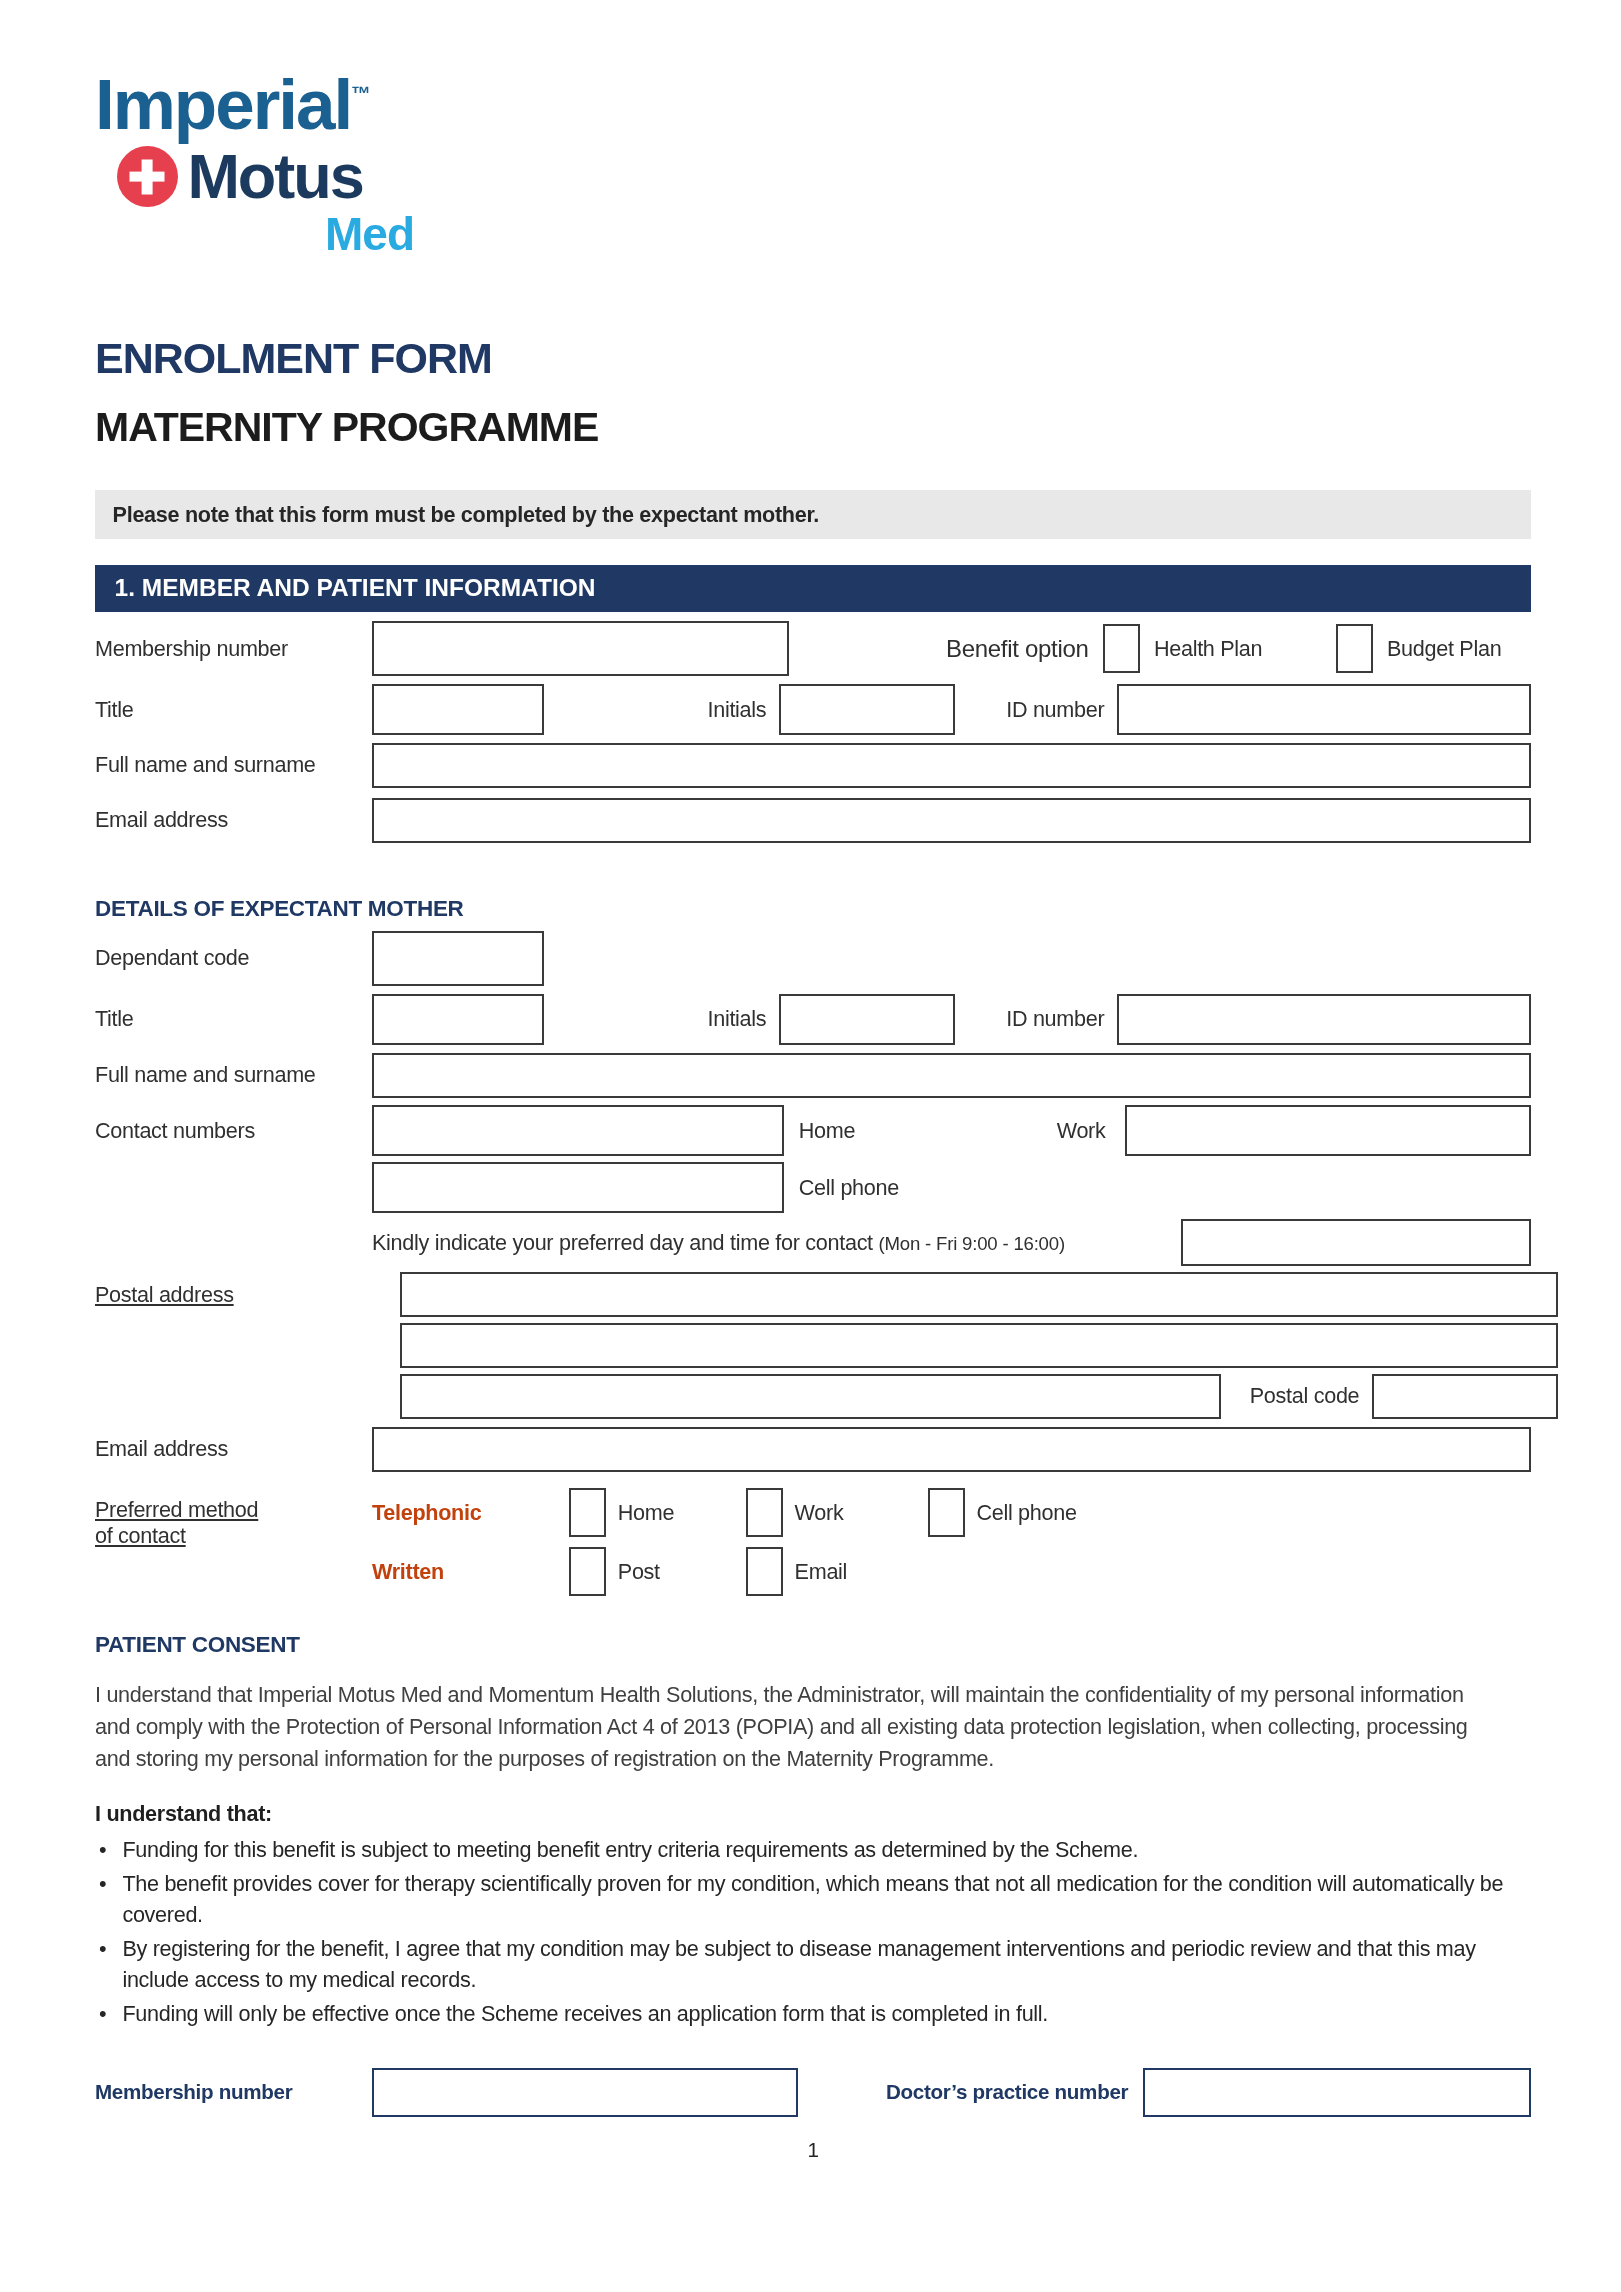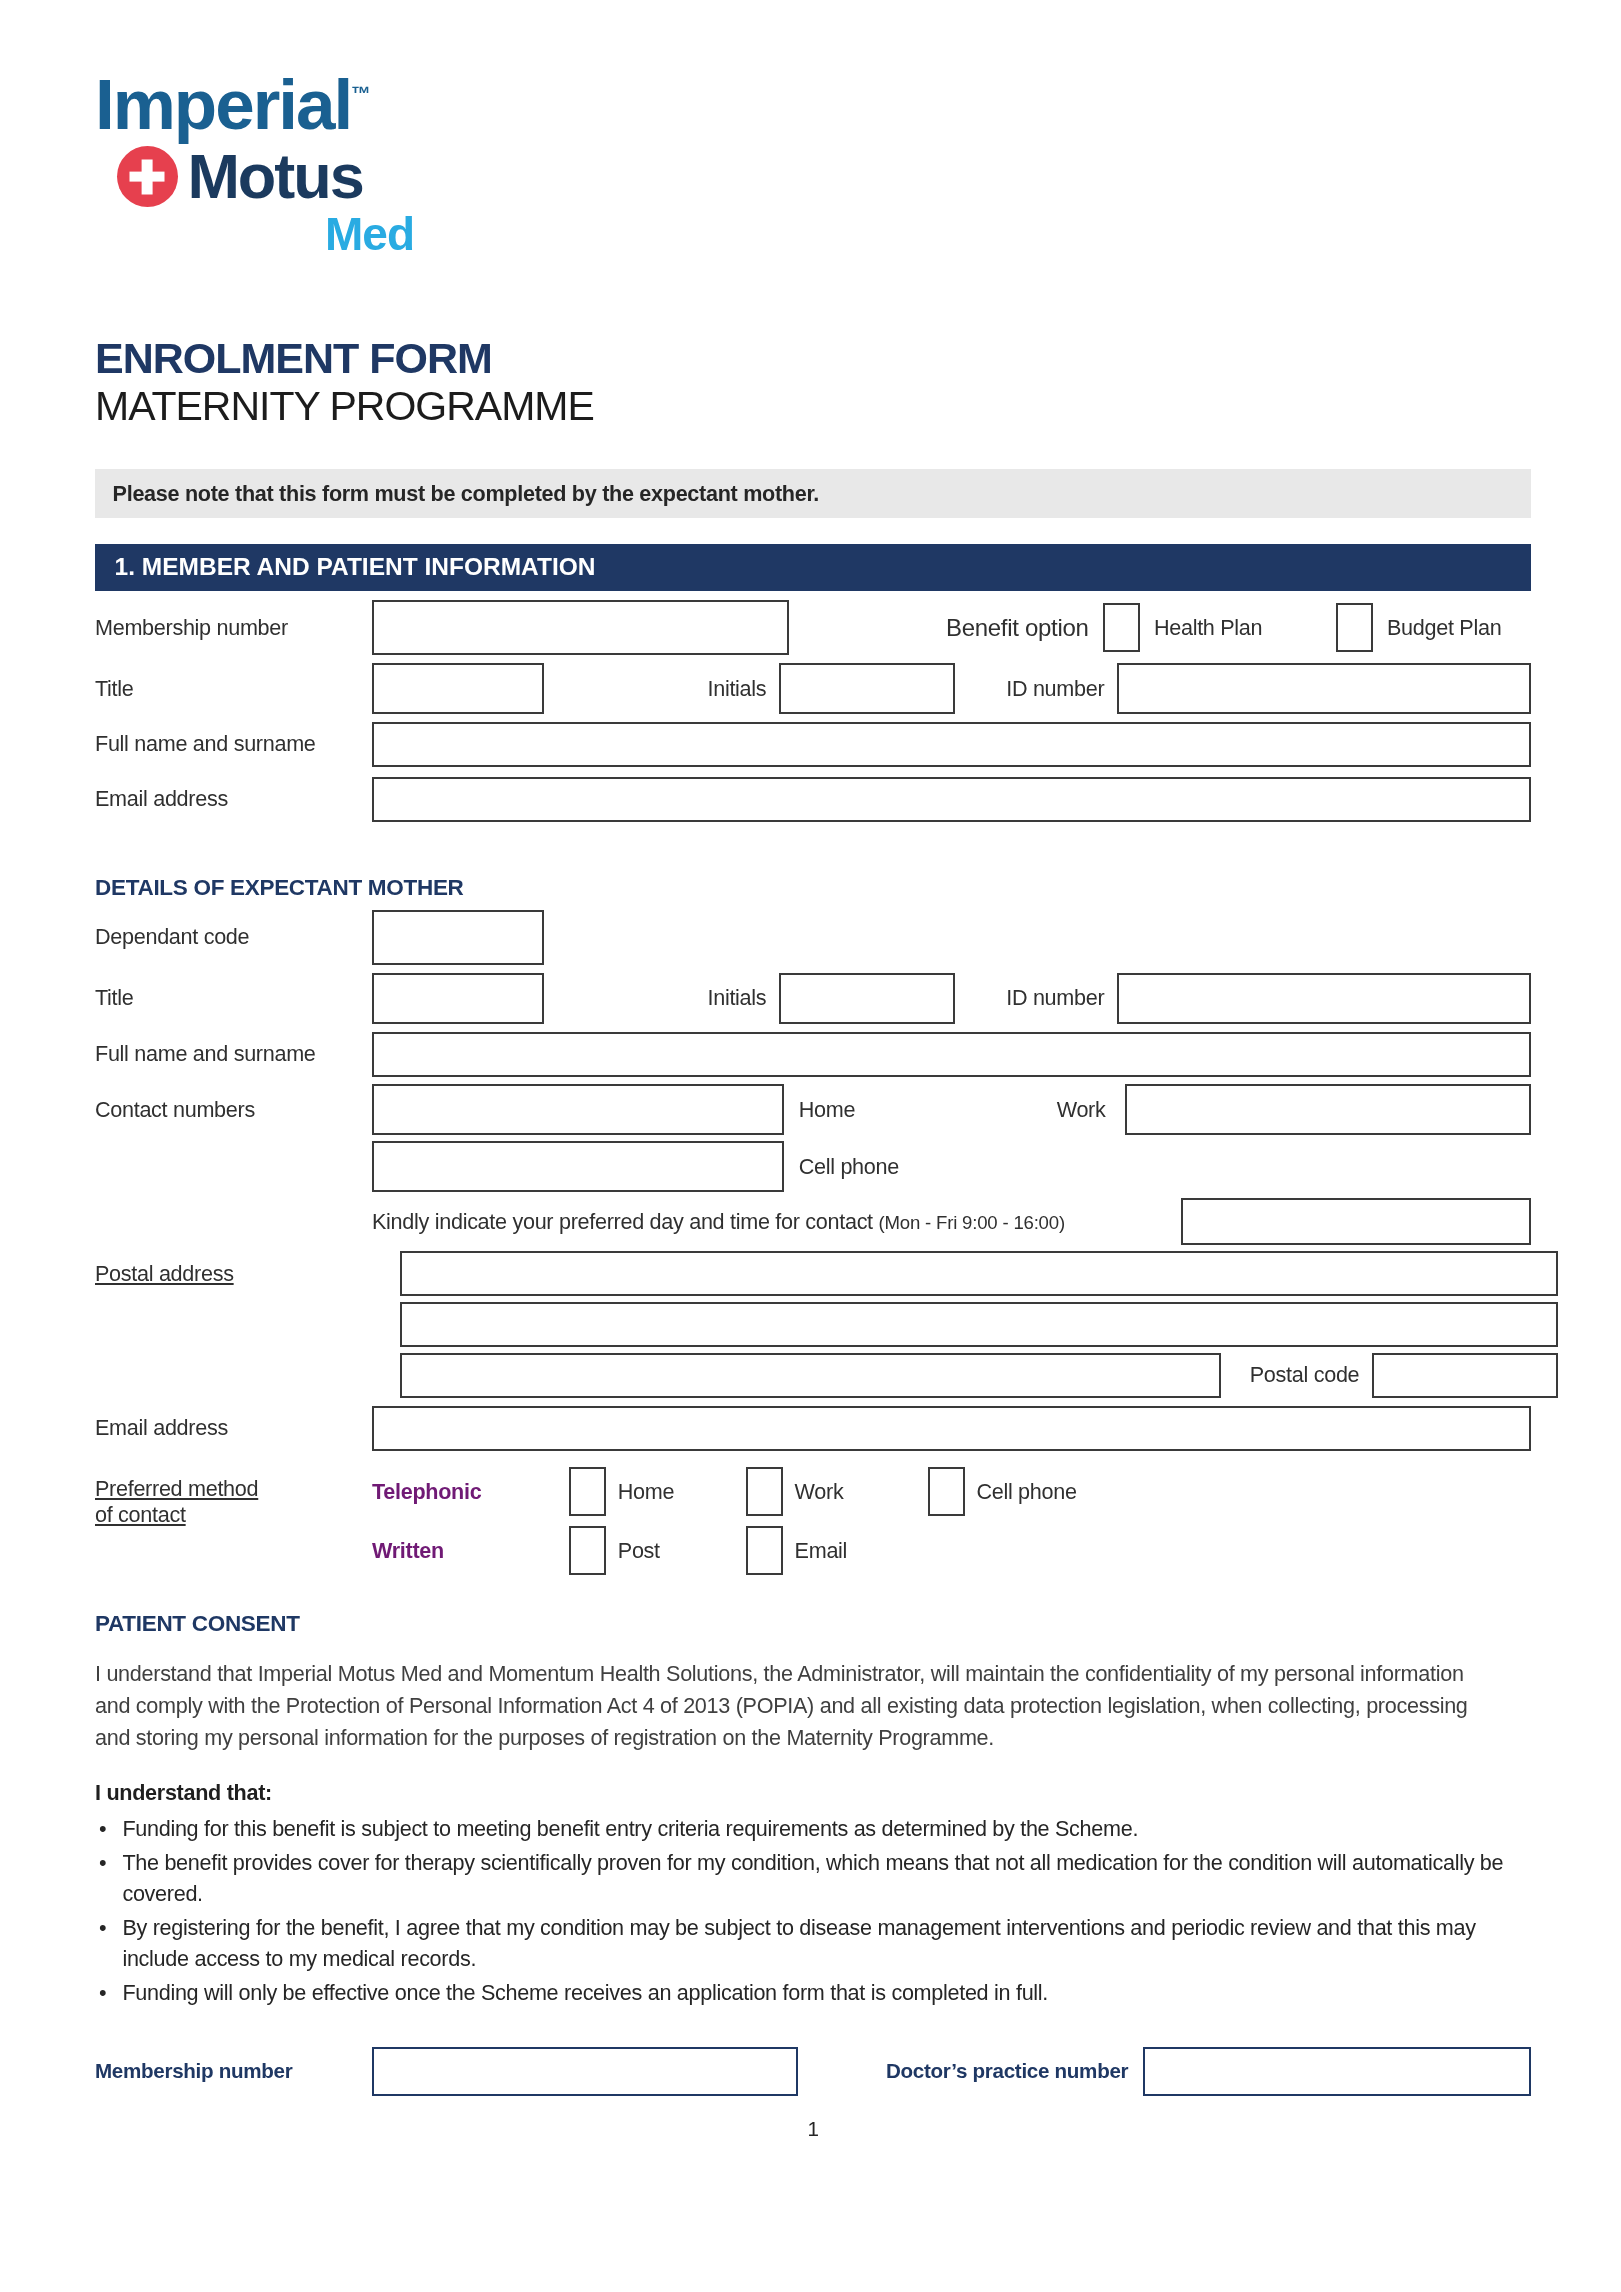--- a/index.html
+++ b/index.html
@@ -22,21 +22,21 @@
   .logo-l2 { margin-top:2px; height:65px; display:flex; align-items:center; }
   .cross-badge { position:relative; width:61px; height:61px; border-radius:50%; background:#E6404E; margin-left:21.6px; margin-right:9.8px; flex-shrink:0; }
   .cross-badge::before { content:""; position:absolute; left:50%; top:50%; width:35px; height:10.8px; background:#fff; transform:translate(-50%,-50%); }
   .cross-badge::after  { content:""; position:absolute; left:50%; top:50%; width:10.8px; height:35px; background:#fff; transform:translate(-50%,-50%); }
   .logo-motus { font-size:63px; font-weight:bold; color:#1B3A5E; letter-spacing:-2px; }
   .logo-l3 { margin-top:2px; height:47px; padding-left:230px; }
   .logo-med { font-size:46px; font-weight:bold; color:#29ABE2; letter-spacing:-1px; }
 
   
   .form-title { margin-top:78px; font-size:43px; line-height:45px; font-weight:bold; color:#1F3864; letter-spacing:-1px; }
-  .form-subtitle { margin-top:4px; font-size:41px; line-height:43px; font-weight:normal; color:#1c1c1c; letter-spacing:-1px; }
+  .form-subtitle { margin-top:25px; font-size:41px; line-height:43px; font-weight:bold; color:#1c1c1c; letter-spacing:-1px; }
 
   .notice-bar { margin-top:41px; height:49px; background:#E8E8E8; display:flex; align-items:center; padding-left:17.6px;
                 font-size:21.6px; font-weight:bold; color:#262626; }
   .block-letters { margin-top:41px; font-size:21.6px; line-height:25.5px; font-weight:bold; color:#1f1f1f; }
 
   .section-bar { margin-top:25.5px; height:47px; background:#1F3864; display:flex; align-items:center; padding-left:19.6px;
                  font-size:24.5px; font-weight:bold; color:#ffffff; letter-spacing:0; }
 
   .sub-heading { font-size:22.5px; line-height:25.5px; font-weight:bold; color:#1F3864; }
   .mt40 { margin-top:39px; } .mt54 { margin-top:53px; } .mt28 { margin-top:27.4px; }
@@ -63,21 +63,21 @@
 
   .pref-note { font-size:21.6px; color:#303030; }
   .pref-note small { font-size:18.6px; letter-spacing:-0.2px; }
 
   .postal-stack { flex:1; display:flex; flex-direction:column;padding-left:28px; }
   .postal-stack .prow { display:flex; align-items:center; margin-bottom:5.9px; }
   .postal-stack .prow:last-child { margin-bottom:0; }
 
   .method-rows { flex:1; }
   .method-row { display:flex; align-items:center; height:51px; margin-bottom:7.8px; }
-  .method-name { width:123px; font-size:21.6px; font-weight:bold; color:#701a75; flex-shrink:0; }
+  .method-name { width:123px; font-size:21.6px; font-weight:bold; color:#c2410c; flex-shrink:0; }
   .mcb-lbl { margin-left:11.8px; font-size:21.6px; color:#303030; }
   .wHome { width:67px; } .wWork { width:64px; }
   .ml62 { margin-left:61px; } .ml70 { margin-left:69px; }
 
   
   .consent-para { margin-top:21.6px; max-width:1407px; font-size:21.6px; line-height:32px; color:#404040; }
   .understand { margin-top:25.5px; font-size:21.6px; line-height:25.5px; font-weight:bold; color:#1f1f1f; }
   .bullets { margin-top:7.8px; list-style:none; max-width:1416px; }
   .bullets li { position:relative; padding-left:27.4px; font-size:21.6px; line-height:31px; color:#262626; margin-bottom:2.9px; }
   .bullets li::before { content:"\2022"; position:absolute; left:3.9px; color:#262626; }

